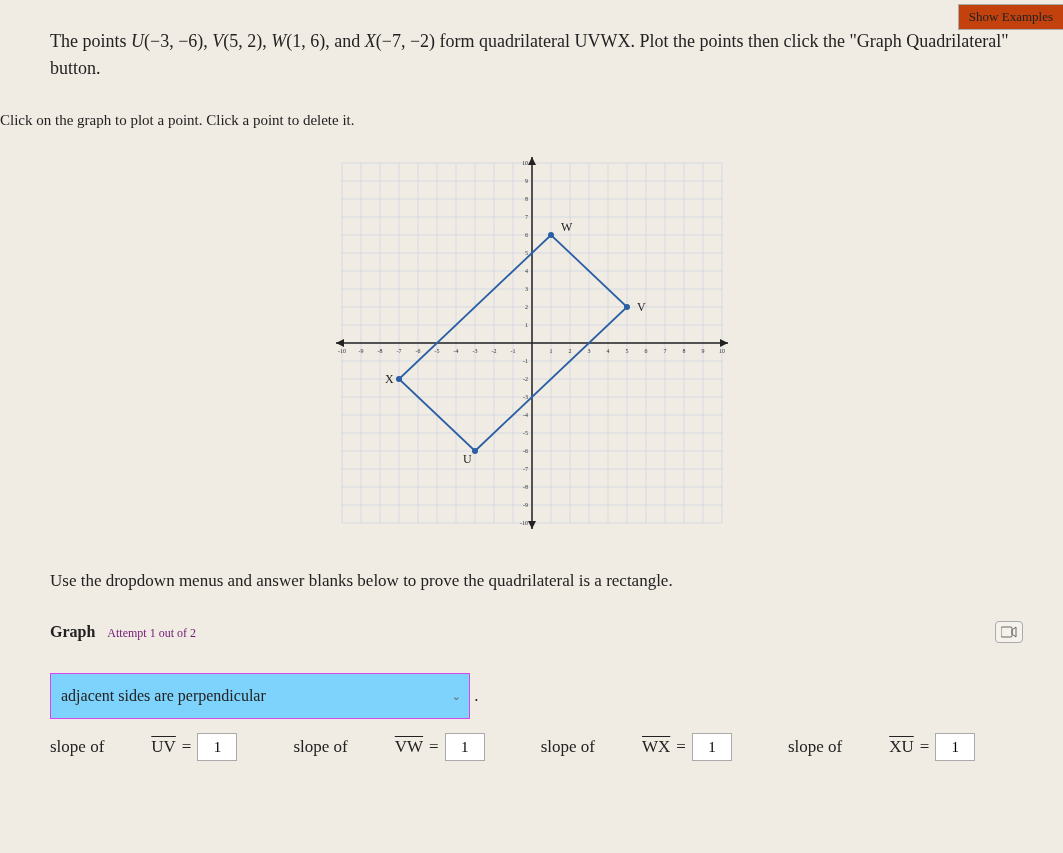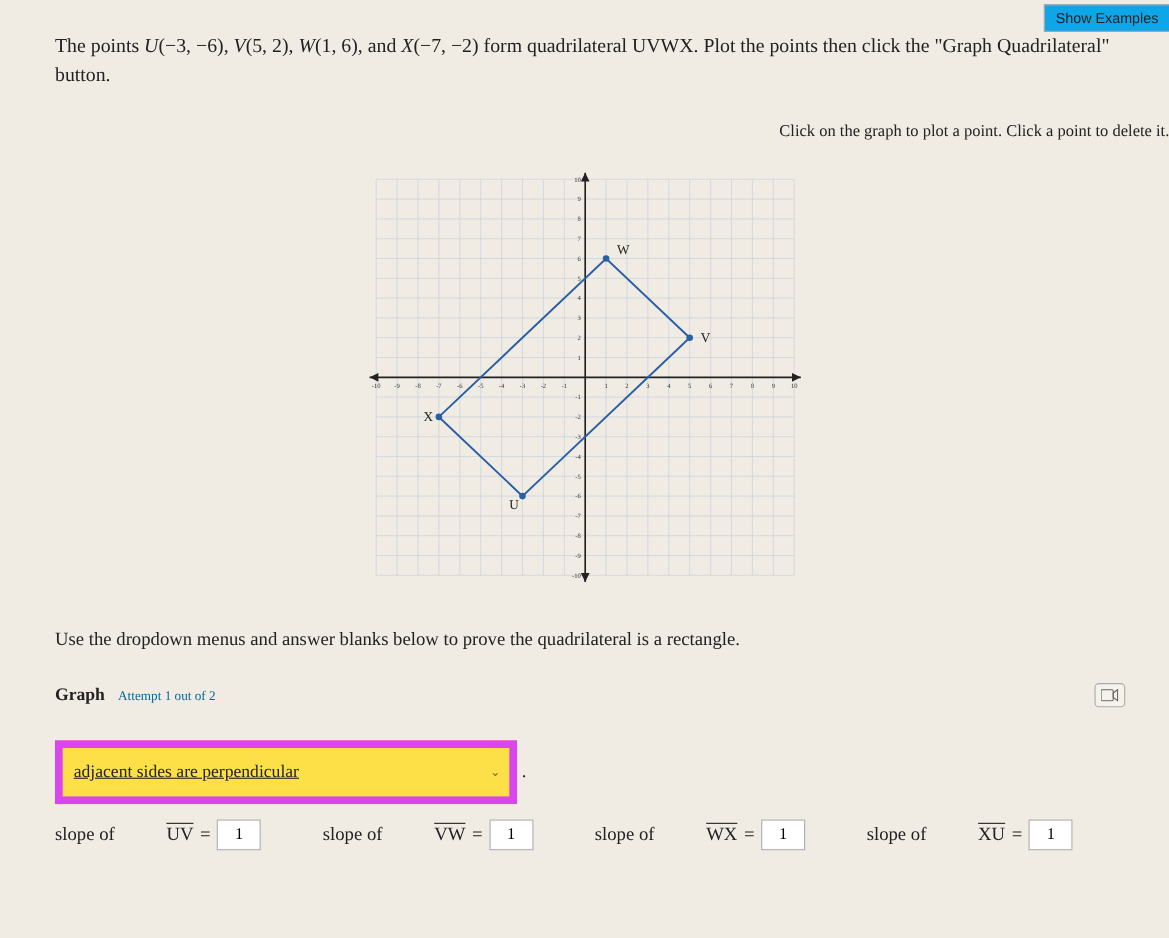--- a/index.html
+++ b/index.html
@@ -13,77 +13,76 @@
     position: relative;
   }
   .top-right-btn {
     position: absolute;
     top: 4px;
     right: 0;
     border: 1px solid #aaa;
     border-right: none;
     padding: 4px 10px;
     font-size: 13px;
-    background: #0ea5e9;
-    font-family: Liberation Sans, sans-serif;
+    background: #c2410c;
+    font-family: Liberation Serif, serif;
     text-align: center;
   }
   .problem-text {
     font-size: 18px;
     line-height: 1.5;
     padding: 28px 38px 0 50px;
   }
   .it { font-style: italic; }
   .graph-instr {
-    text-align: right;
+    text-align: left;
     font-size: 15px;
     margin-top: 30px;
   }
   .graph-wrap {
     display: flex;
     justify-content: center;
     margin-top: 14px;
   }
   svg.graph { display: block; }
   .dropmenu-text {
     font-size: 17px;
     padding: 28px 36px 0 50px;
   }
   .answer-row {
     padding: 30px 30px 0 50px;
     display: flex;
     align-items: center;
     justify-content: space-between;
   }
   .answer-label { font-weight: bold; font-size: 16px; }
-  .attempt { font-size: 12px; color: #0369a1; margin-left: 8px; font-weight: normal; }
+  .attempt { font-size: 12px; color: #701a75; margin-left: 8px; font-weight: normal; }
   .video-icon {
     width: 28px; height: 22px;
     border: 1px solid #aaa;
     border-radius: 4px;
     background: #f5f2ec;
     display: flex; align-items: center; justify-content: center;
     font-size: 12px;
     margin-right: 10px;
   }
   .proof-text {
     font-size: 17px;
     padding: 24px 30px 0 50px;
     line-height: 2;
   }
   .dropdown {
     display: inline-block;
-    border: 7px solid #d946ef;
-    background: #fde047;
+    border: 1px solid #d946ef;
+    background: #7dd3fc;
     padding: 6px 30px 6px 10px;
     font-size: 16px;
     position: relative;
     min-width: 420px;
     font-family: Georgia, serif;
-    text-decoration: underline;
   }
   .dropdown .chev {
     position: absolute;
     right: 8px;
     top: 50%;
     transform: translateY(-50%);
     font-size: 11px;
     color: #666;
   }
   .slope-row {

